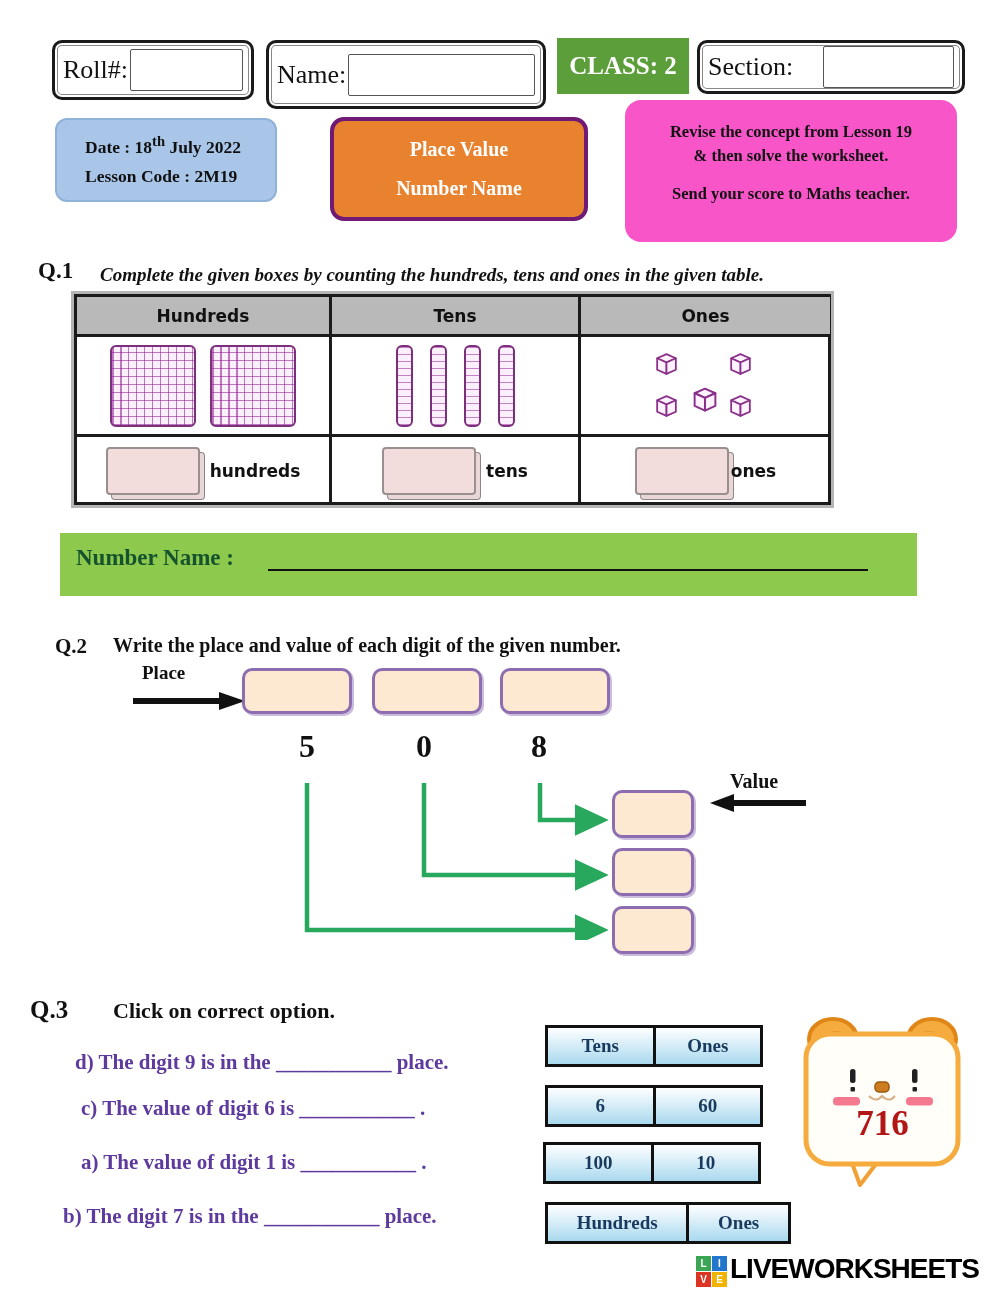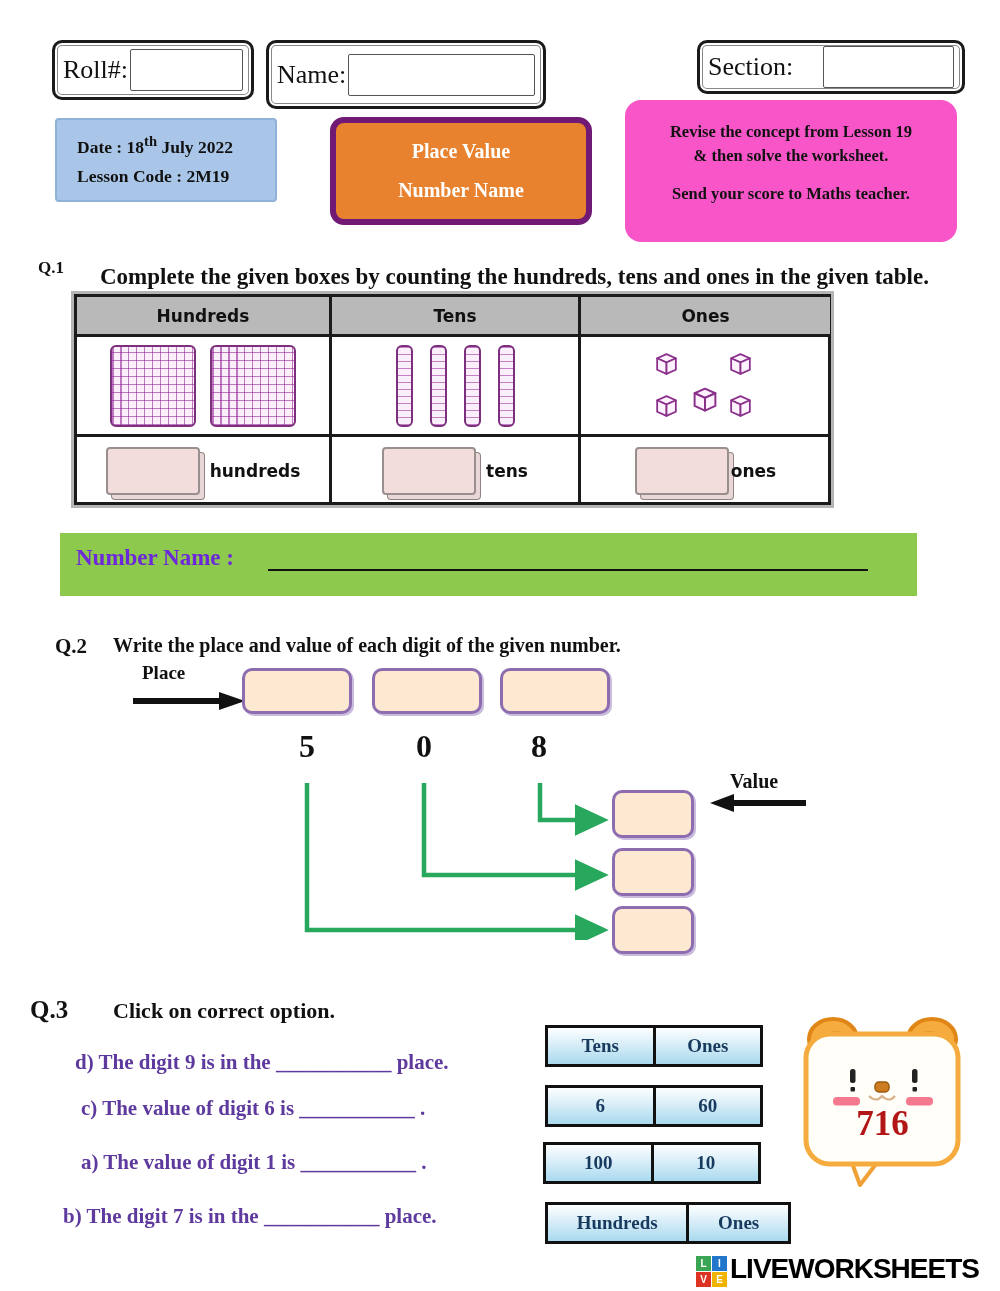--- a/index.html
+++ b/index.html
@@ -9,24 +9,24 @@
   
   .field{position:absolute;border:3px solid #1a1a1a;border-radius:10px;background:#fff;
          box-shadow:inset 0 0 0 2px #fff, inset 0 0 0 3px #888;
          display:flex;align-items:center;padding:0 8px;box-sizing:border-box;}
   .field .flabel{font-size:26px;color:#111;white-space:nowrap;}
   .finput{background:#fff;border:1.5px solid #555;border-radius:2px;height:40px;flex:1;margin-left:2px;}
   .class-badge{position:absolute;background:#5b9e3a;color:#fff;display:flex;align-items:center;justify-content:center;
          font-size:25px;font-weight:bold;}
 
   
-  .box-date{position:absolute;background:#a9c6e8;border:2px solid #8fb2d8;border-radius:4px;
-        display:flex;flex-direction:column;justify-content:space-evenly;padding:4px 20px;box-sizing:border-box;
+  .box-date{position:absolute;background:#a9c6e8;border:2px solid #8fb2d8;border-radius:12px;
+        display:flex;flex-direction:column;justify-content:space-evenly;padding:4px 28px;box-sizing:border-box;
         font-weight:bold;font-size:17.5px;color:#111;}
-  .box-title{position:absolute;background:#e8822e;border:6px solid #701a75;border-radius:14px;
+  .box-title{position:absolute;background:#e8822e;border:4px solid #701a75;border-radius:14px;
         display:flex;flex-direction:column;justify-content:space-evenly;align-items:center;
         font-weight:bold;font-size:20px;color:#fff;}
   .box-notice{position:absolute;background:#f855c8;border-radius:16px;color:#111;font-weight:bold;
         font-size:16.5px;text-align:center;padding:20px 12px 0 12px;box-sizing:border-box;line-height:1.45;}
   .box-notice .gap{height:14px;}
 
   
   .qnum{position:absolute;font-weight:bold;color:#111;}
   .qprompt{position:absolute;font-weight:bold;color:#111;white-space:nowrap;}
 
@@ -45,21 +45,21 @@
   .rod{width:13px;height:78px;border:2px solid #7c2f7c;border-radius:6px;background-color:#fbeffb;
         background-image:repeating-linear-gradient(0deg,rgba(150,40,150,.55) 0 1.5px,transparent 1.5px 7px);}
   .cubewrap{position:relative;width:130px;height:76px;}
   .cube{position:absolute;width:27px;height:27px;}
   .slot3d{width:90px;height:44px;background:#f2dcdc;border:2px solid #9a8f8f;border-radius:4px;
         box-shadow:5px 5px 0 -1px #e9d6d6, 5px 5px 0 0 #8f8484;}
   .slotlabel{font-family:"DejaVu Sans",sans-serif;font-weight:bold;font-size:17px;color:#111;margin-left:10px;}
 
   
   .nnbar{position:absolute;left:60px;top:533px;width:857px;height:63px;background:#8dc94d;}
-  .nnlabel{position:absolute;left:16px;top:12px;font-weight:bold;font-size:23px;color:#6d28d9;}
+  .nnlabel{position:absolute;left:16px;top:12px;font-weight:bold;font-size:23px;color:#14532d;}
   .nnline{position:absolute;left:208px;top:36px;width:600px;border-bottom:2.5px solid #111;}
 
   
   .q2box{position:absolute;background:#fde9d2;border:3px solid #8d6db0;border-radius:10px;
         box-shadow:2px 2px 0 #cabcdd;box-sizing:border-box;}
   .digit{position:absolute;font-weight:bold;font-size:32px;color:#111;width:46px;text-align:center;}
   .small-label{position:absolute;font-weight:bold;font-size:20px;color:#111;}
   .arrowsvg{position:absolute;}
 
   
@@ -89,42 +89,43 @@
 <div id="page">
 
   <div class="field" style="left:52px;top:40px;width:202px;height:60px;">
     <span class="flabel">Roll#:</span>
     <div class="finput"></div>
   </div>
   <div class="field" style="left:266px;top:40px;width:280px;height:69px;">
     <span class="flabel">Name:</span>
     <div class="finput"></div>
   </div>
+  <div class="class-badge" style="left:557px;top:38px;width:132px;height:56px;">CLASS: 2</div>
   <div class="field" style="left:697px;top:40px;width:268px;height:54px;gap:28px;">
     <span class="flabel">Section:</span>
     <div class="finput"></div>
   </div>
 
   <div class="box-date" style="left:55px;top:118px;width:222px;height:84px;">
     <div><span>Date : 18</span><sup>th</sup><span> July 2022</span></div>
     <div>Lesson Code : 2M19</div>
   </div>
   <div class="box-title" style="left:330px;top:117px;width:250px;height:96px;">
     <div>Place Value</div>
     <div>Number Name</div>
   </div>
   <div class="box-notice" style="left:625px;top:100px;width:332px;height:142px;">
     <div>Revise the concept from Lesson 19</div>
     <div>&amp; then solve the worksheet.</div>
     <div class="gap"></div>
     <div>Send your score to Maths teacher.</div>
   </div>
 
-  <div class="qnum" style="left:38px;top:258px;font-size:17px;">Q.1</div>
-  <div class="qprompt" style="left:100px;top:264px;font-size:23px;">Complete the given boxes by counting the hundreds, tens and ones in the given table.</div>
+  <div class="qnum" style="left:38px;top:258px;font-size:23px;">Q.1</div>
+  <div class="qprompt" style="left:100px;top:264px;font-size:19px;font-style:italic;">Complete the given boxes by counting the hundreds, tens and ones in the given table.</div>
 
   <div class="q1table">
     <div class="q1cell q1head">Hundreds</div>
     <div class="q1cell q1head">Tens</div>
     <div class="q1cell q1head last">Ones</div>
 
     <div class="q1cell" style="gap:14px;">
       <div class="block100"></div>
       <div class="block100"></div>
     </div>

